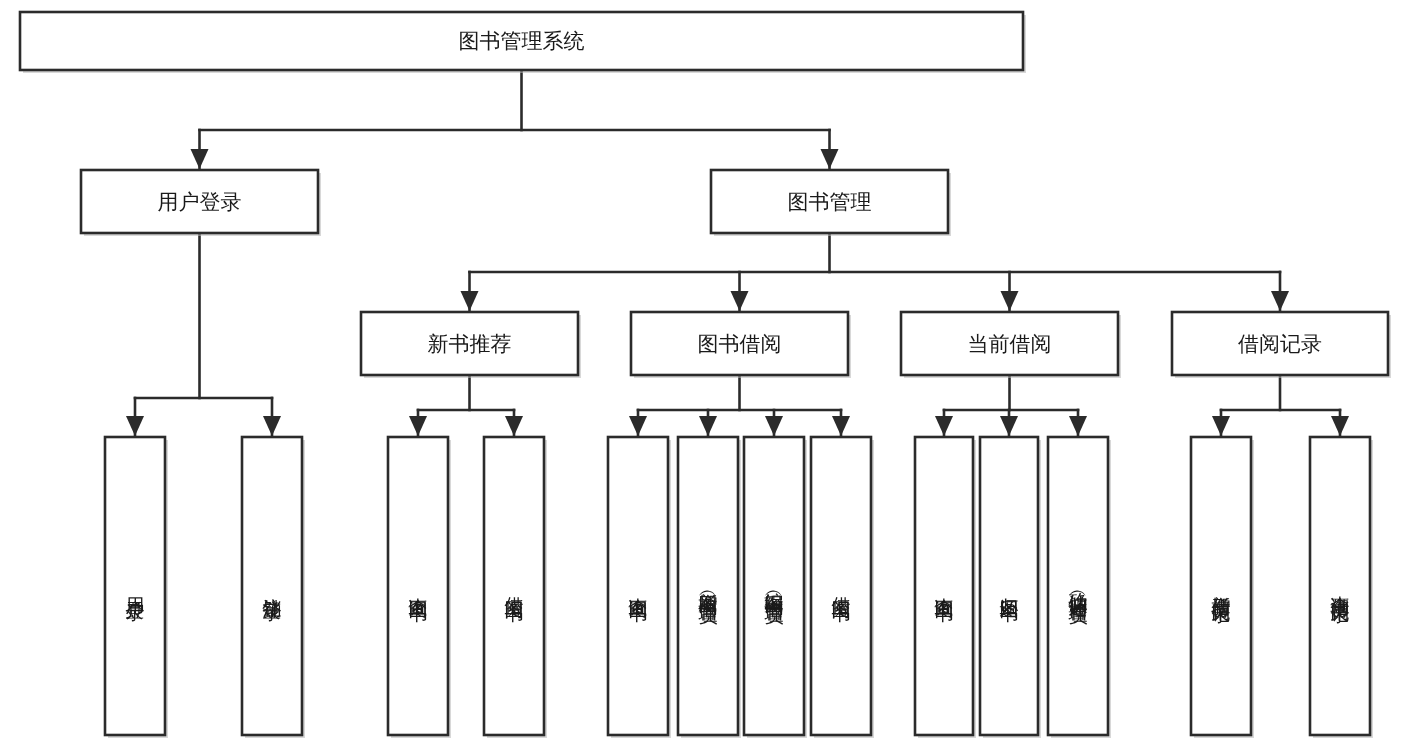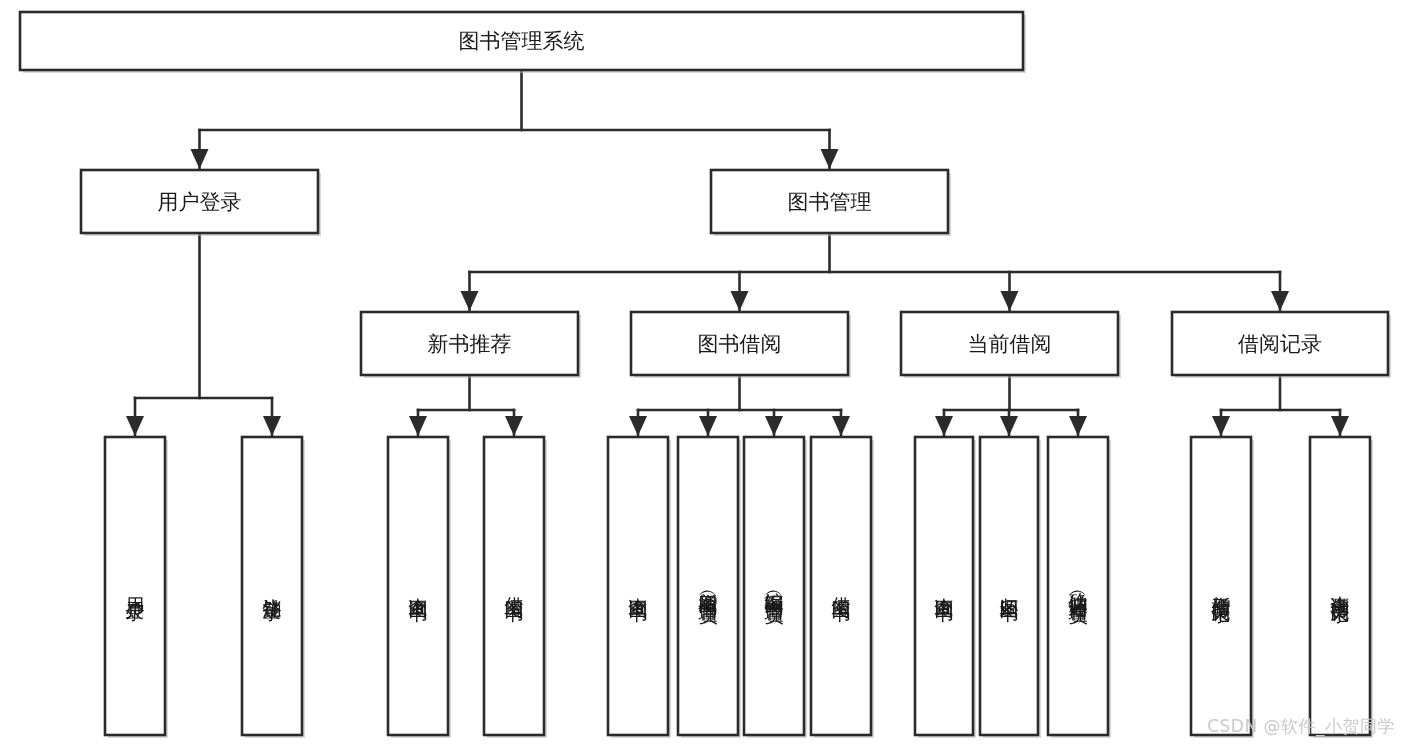--- a/index.html
+++ b/index.html
@@ -240,14 +240,13 @@
       <div class="leaf-label-wrap" style="left: 678px; top: 437px; width: 60px; height: 298px;">新增图书（管理员）</div>
       <div class="leaf-label-wrap" style="left: 744px; top: 437px; width: 60px; height: 298px;">编辑图书（管理员）</div>
       <div class="leaf-label-wrap" style="left: 811px; top: 437px; width: 60px; height: 298px;">借阅图书</div>
       <div class="leaf-label-wrap" style="left: 915px; top: 437px; width: 58px; height: 298px;">查询图书</div>
       <div class="leaf-label-wrap" style="left: 980px; top: 437px; width: 58px; height: 298px;">归还图书</div>
       <div class="leaf-label-wrap" style="left: 1048px; top: 437px; width: 60px; height: 298px;">确认归还（管理员）</div>
       <div class="leaf-label-wrap" style="left: 1191px; top: 437px; width: 60px; height: 298px;">新增借阅记录</div>
       <div class="leaf-label-wrap" style="left: 1310px; top: 437px; width: 60px; height: 298px;">查询借阅记录</div>
     </div>
 
-  <div class="watermark">CSDN @软件_小贺同学</div>
 </div>
 
 </body></html>

